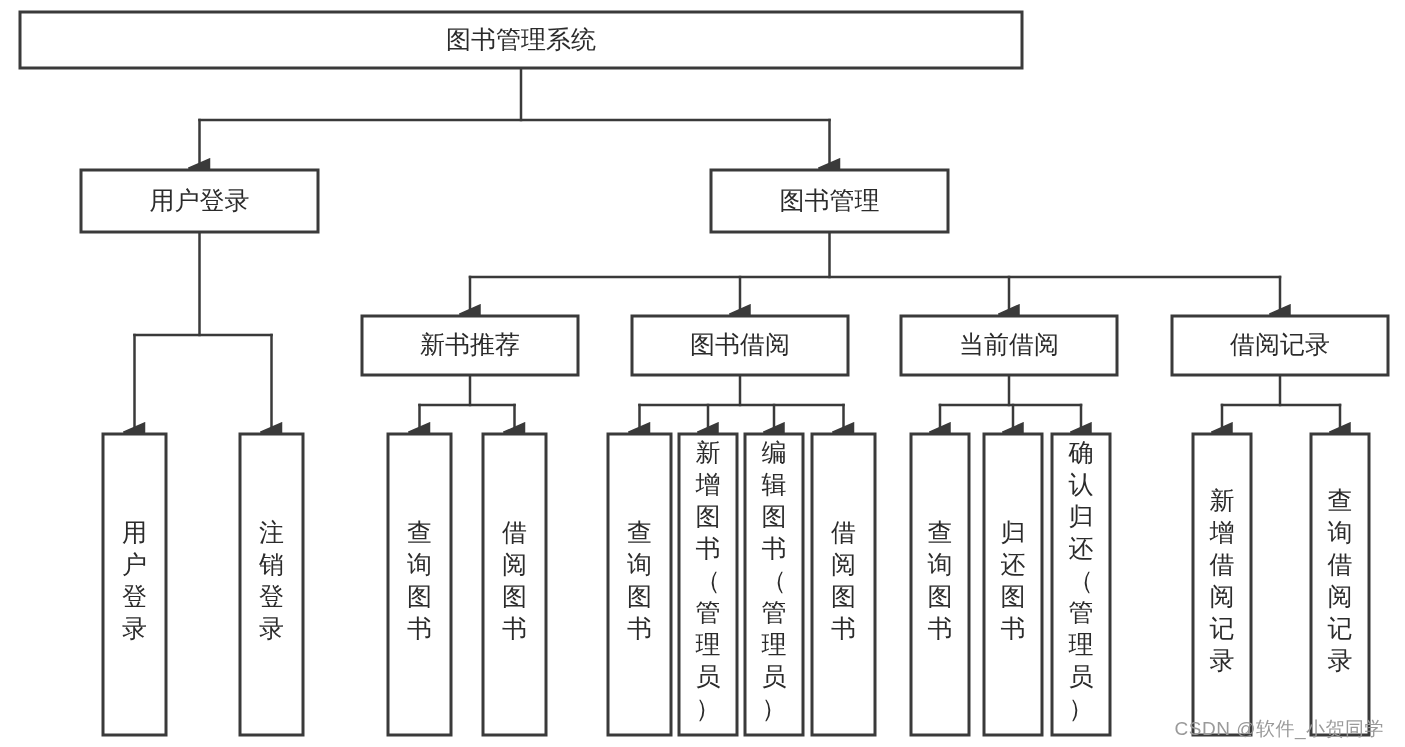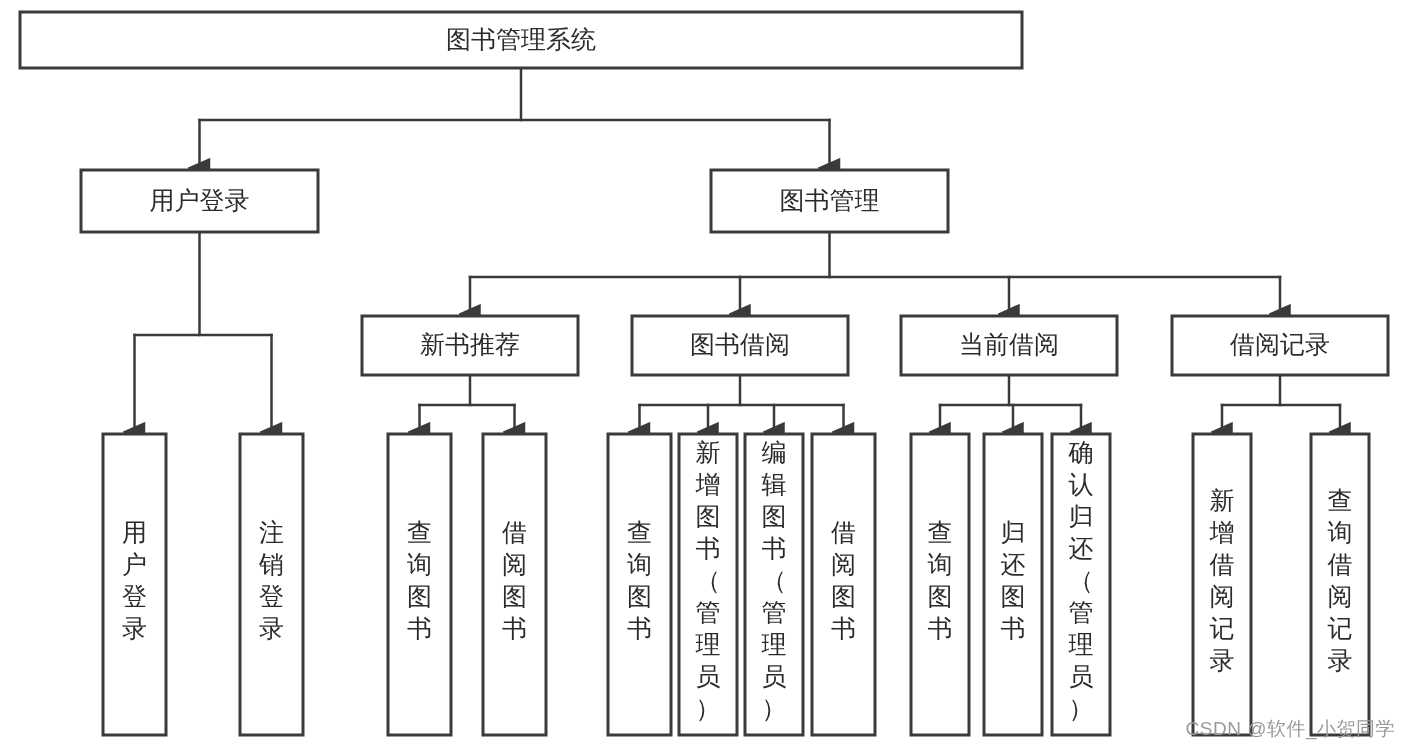--- a/index.html
+++ b/index.html
@@ -41,21 +41,21 @@
     dominant-baseline: middle;
   }
   .node-label-vert {
     font-family: "Liberation Sans", "DejaVu Sans", sans-serif;
     fill: #2b2b2b;
     font-size: 25px;
     text-anchor: middle;
   }
   .watermark {
     position: absolute;
-    right: 10px;
+    right: 21px;
     bottom: 5px;
     font-family: "Liberation Sans", "DejaVu Sans", sans-serif;
     font-size: 19px;
     color: #9a9a9a;
     letter-spacing: 0.5px;
     white-space: nowrap;
     pointer-events: none;
   }
 </style>
 </head>

